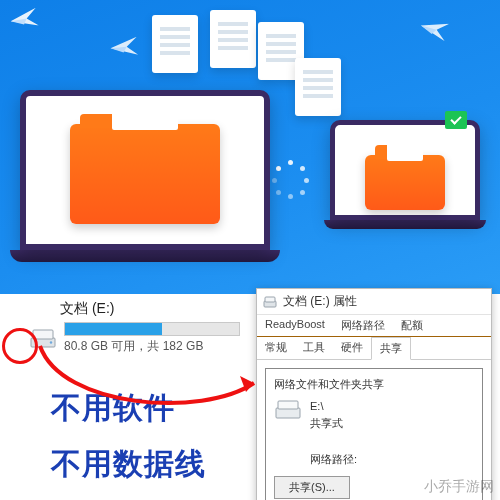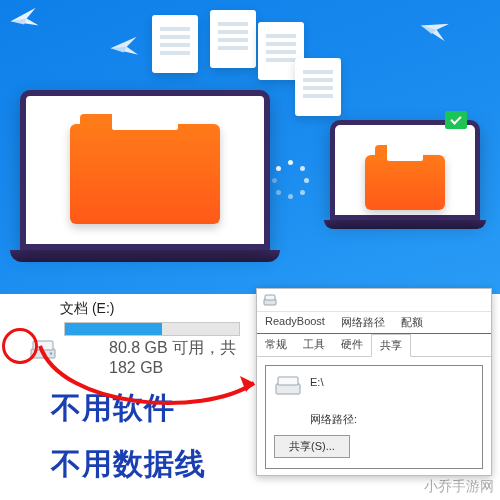--- a/index.html
+++ b/index.html
@@ -56,21 +56,21 @@
   .redarrow svg { width:100%; height:100%; overflow:visible;}
   
   .drive { position:absolute; left:30px; top:300px; width:210px; }
   .drive-label { font-size:14px; color:#222; margin-left:30px; }
   .drive-row { display:flex; align-items:center; gap:8px; margin-top:4px;}
   .drive-ico { width:26px; height:22px; display:flex; align-items:center; justify-content:center; }
   .drive-ico svg { width:26px; height:22px; }
   .bar-wrap { flex:1; }
   .bar { height:14px; background:#e6e6e6; border:1px solid #c9c9c9; border-radius:0; position:relative; }
   .bar-fill { position:absolute; left:0; top:0; bottom:0; width:56%; background:#2aa1e8; }
-  .drive-sub { font-size:16px; color:#555; margin-top:2px;margin-left:45px;}
+  .drive-sub { font-size:12px; color:#555; margin-top:2px;}
   
   .slogan { position:absolute; left:18px; font-weight:900; font-size:30px; color:#1a3fb3; letter-spacing:1px; text-shadow:0 1px 0 #fff;margin-left:33px;}
   .s1 { top:388px; }
   .s2 { top:444px; }
   
   .dlg { position:absolute; right:8px; top:288px; width:236px; background:#fff; border:1px solid #bdbdbd; box-shadow:0 2px 8px rgba(0,0,0,.25); font-size:11px; color:#333;}
   .dlg-title { display:flex; align-items:center; gap:6px; padding:4px 6px; border-bottom:1px solid #e3e3e3; font-size:12px;}
   .dlg-title .ico { width:14px; height:14px; display:inline-block;}
   .tabs { display:flex; border-bottom:1px solid #a16207; font-size:11px;}
   .tab { padding:3px 8px; color:#444; cursor:pointer;}
@@ -182,42 +182,45 @@
   <div class="slogan s2">不用数据线</div>
 
   <div class="dlg">
     <div class="dlg-title">
       <span class="ico">
         <svg viewBox="0 0 14 14">
             <rect x="1" y="6" width="12" height="6" rx="1" fill="#dfe4e8" stroke="#9aa4ad"></rect>
             <rect x="2" y="2" width="10" height="5" rx="1" fill="#f4f6f8" stroke="#9aa4ad"></rect>
           </svg>
       </span>
+      <span>文档 (E:) 属性</span>
     </div>
     <div class="tabs">
       <div class="tab">ReadyBoost</div>
       <div class="tab">网络路径</div>
       <div class="tab">配额</div>
     </div>
     <div class="tabs2">
       <div class="tab">常规</div>
       <div class="tab">工具</div>
       <div class="tab">硬件</div>
       <div class="tab active">共享</div>
     </div>
     <div class="box">
+      <div class="box-title">网络文件和文件夹共享</div>
       <div class="share-row">
         <span class="share-ico">
           <svg viewBox="0 0 28 24">
               <rect x="2" y="10" width="24" height="10" rx="1" fill="#e8ecef" stroke="#9aa4ad"></rect>
               <rect x="4" y="3" width="20" height="8" rx="1" fill="#f7f9fa" stroke="#9aa4ad"></rect>
             </svg>
         </span>
         <div class="share-info">
           <div>E:\</div>
+          <div>共享式</div>
           <div style="margin-top:20px">网络路径:</div>
         </div>
       </div>
       <div class="btn">共享(S)...</div>
     </div>
 
   </div>
 
   <div class="wm dark">小乔手游网</div>
 </div>

